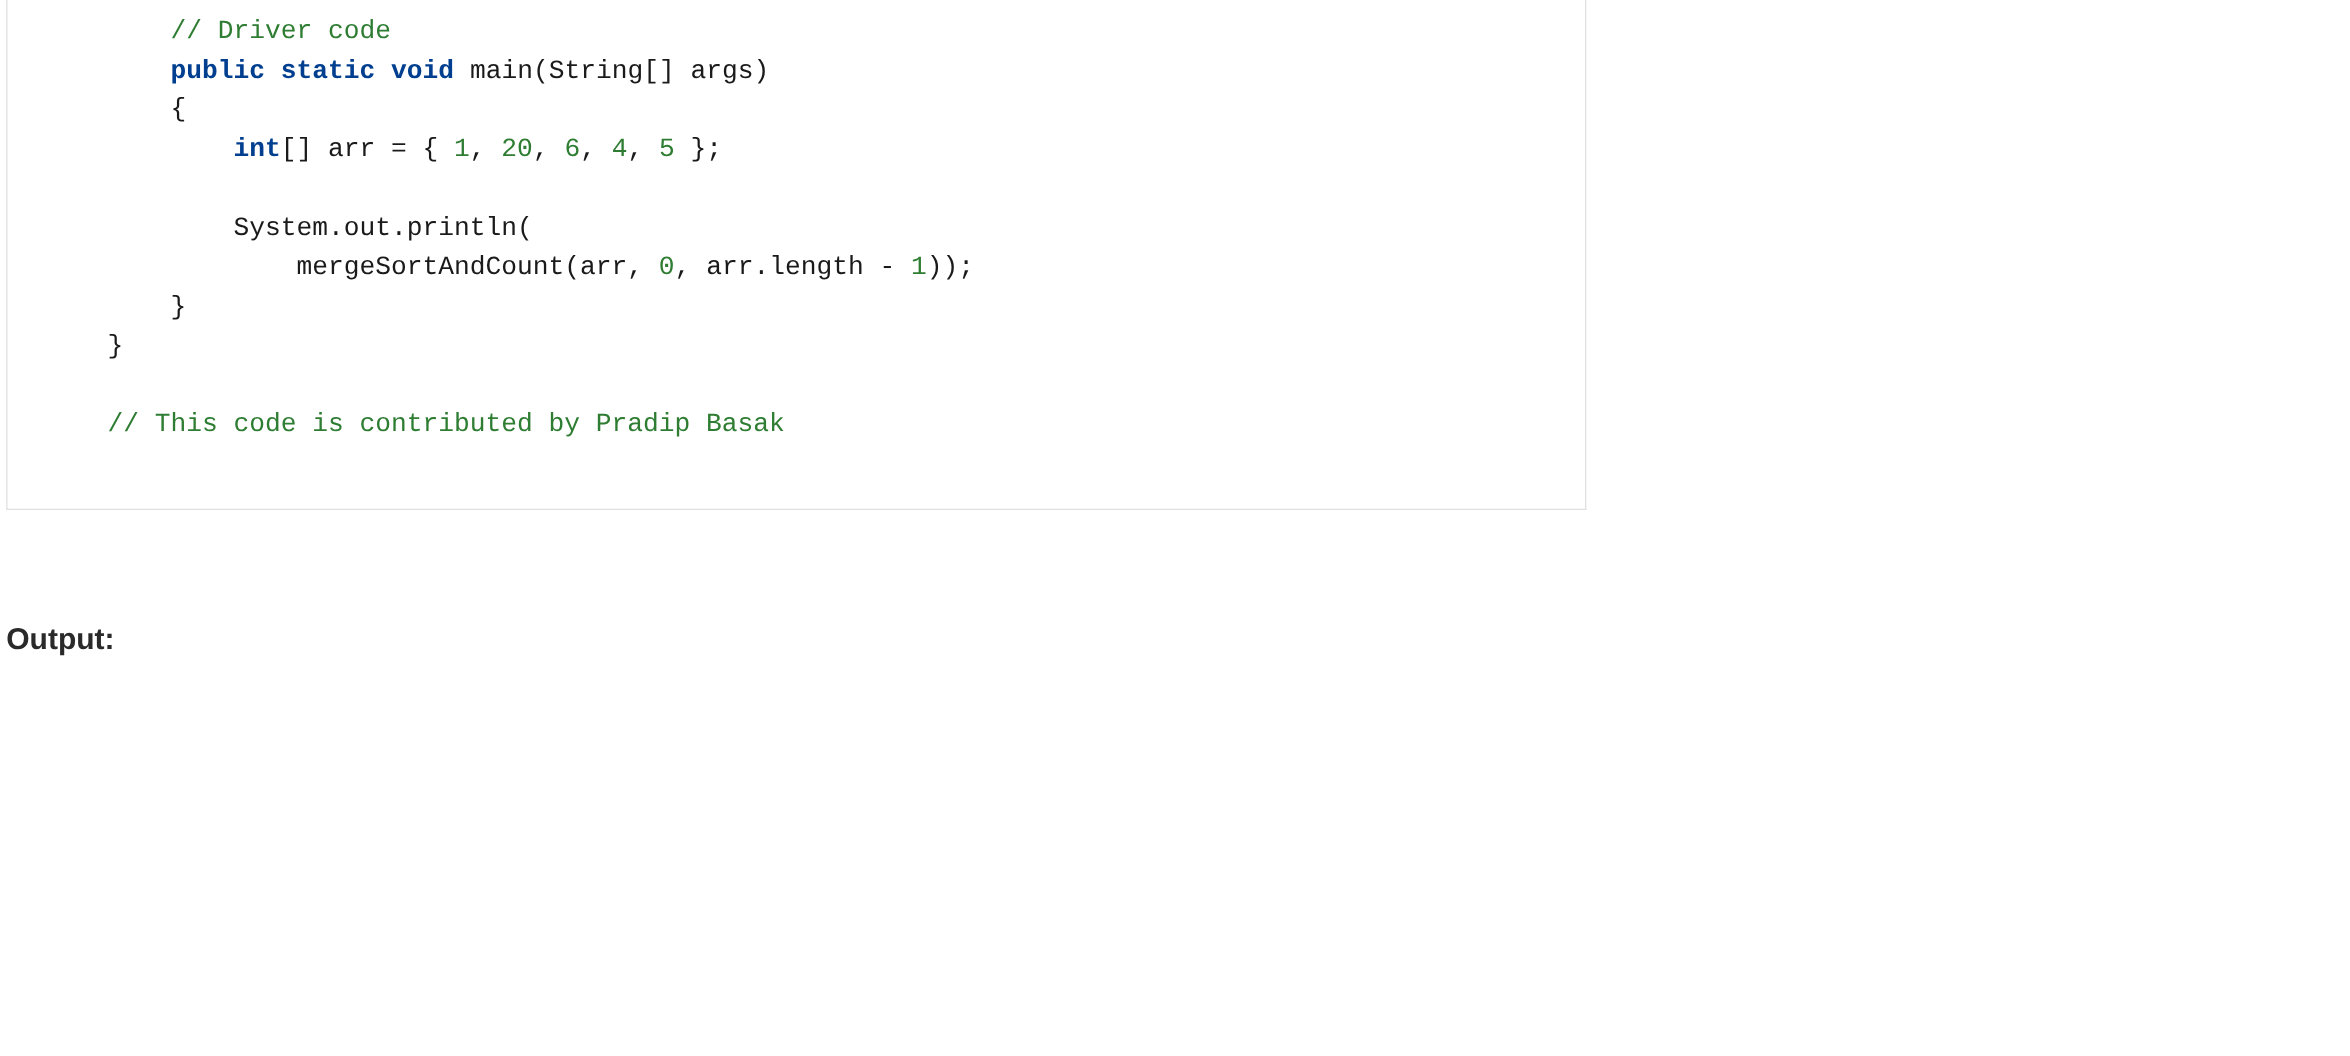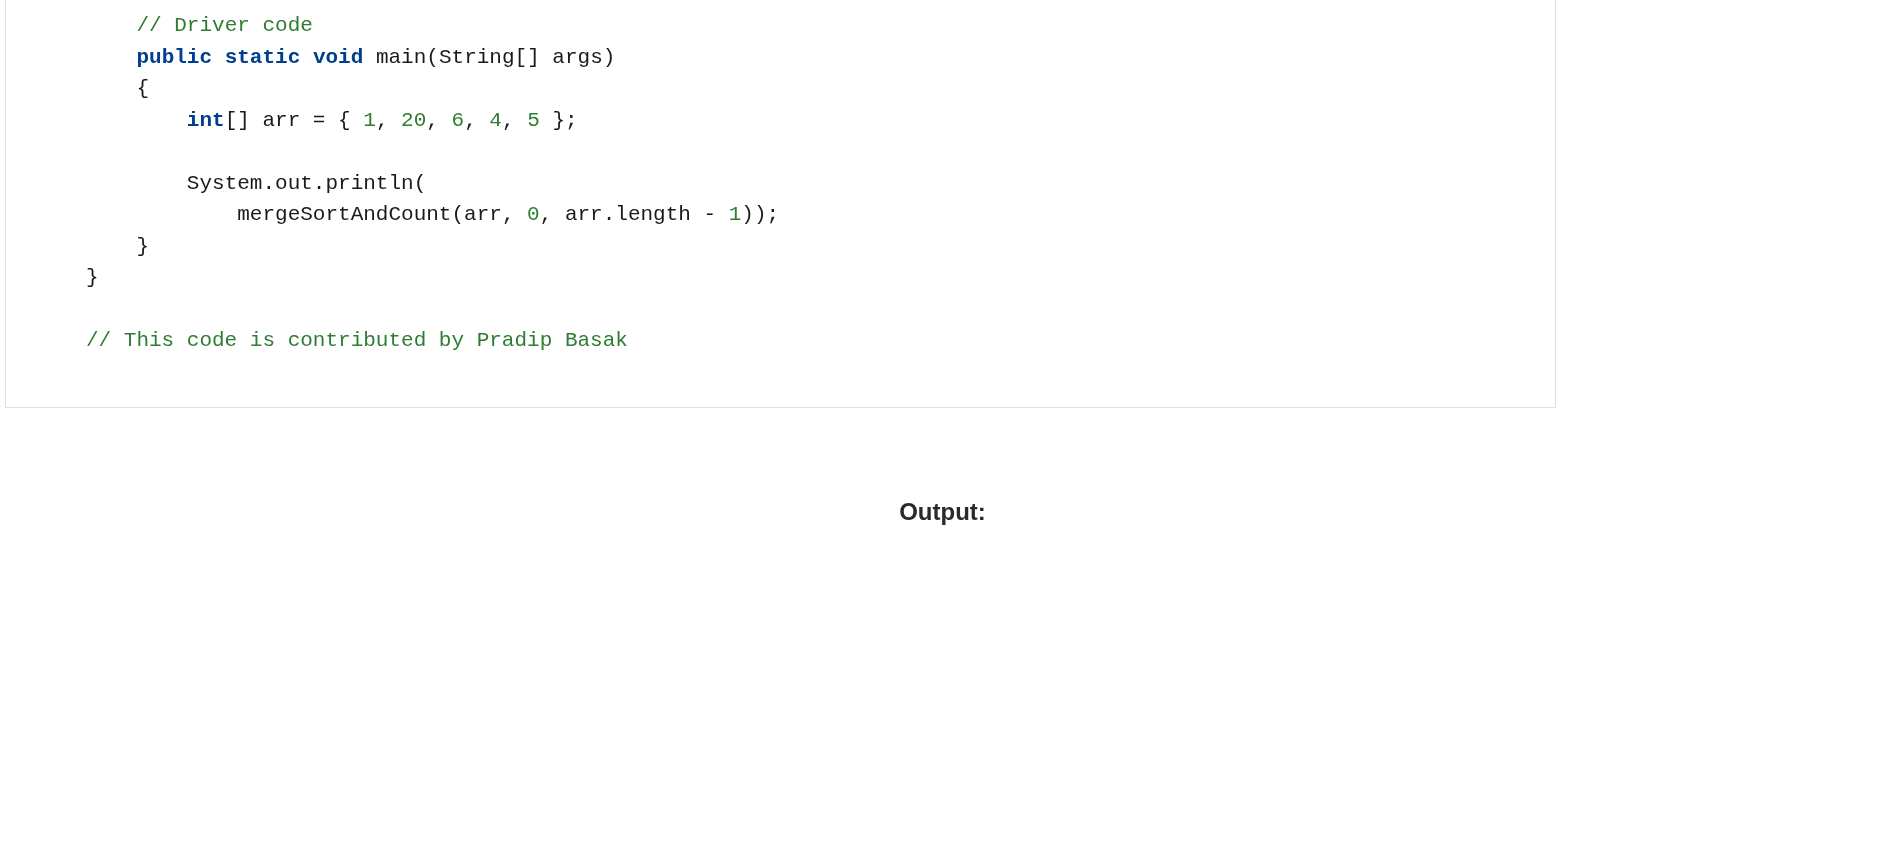--- a/index.html
+++ b/index.html
@@ -12,21 +12,21 @@
     background: #ffffff;
     padding: 0;
     width: 1880px;
   }
   .code-container {
     border: 1px solid #e0e0e0;
     border-top: none;
     background: #ffffff;
     padding: 10px 0 50px 0;
     margin: 0 5px;
-    width: 1551px;
+    width: 1264px;
   }
   .code-block {
     font-family: "Consolas", "Monaco", "Courier New", monospace;
     font-size: 21px;
     line-height: 1.5;
     white-space: pre;
     padding-left: 80px;
     color: #1a1a1a;
   }
   .comment {
@@ -46,21 +46,20 @@
   .output-section {
     margin-top: 90px;
     padding-left: 5px;
   }
   .output-label {
     font-family: -apple-system, BlinkMacSystemFont, "Segoe UI", sans-serif;
     font-size: 24px;
     font-weight: 700;
     color: #2a2a2a;
     margin-bottom: 52px;
-    text-align: center;
   }
   .output-box {
     background: #f8f8f8;
     border-radius: 6px;
     padding: 38px 30px;
     width: 1260px;
     font-family: "Consolas", "Monaco", "Courier New", monospace;
     font-size: 22px;
     color: #333333;
   }

